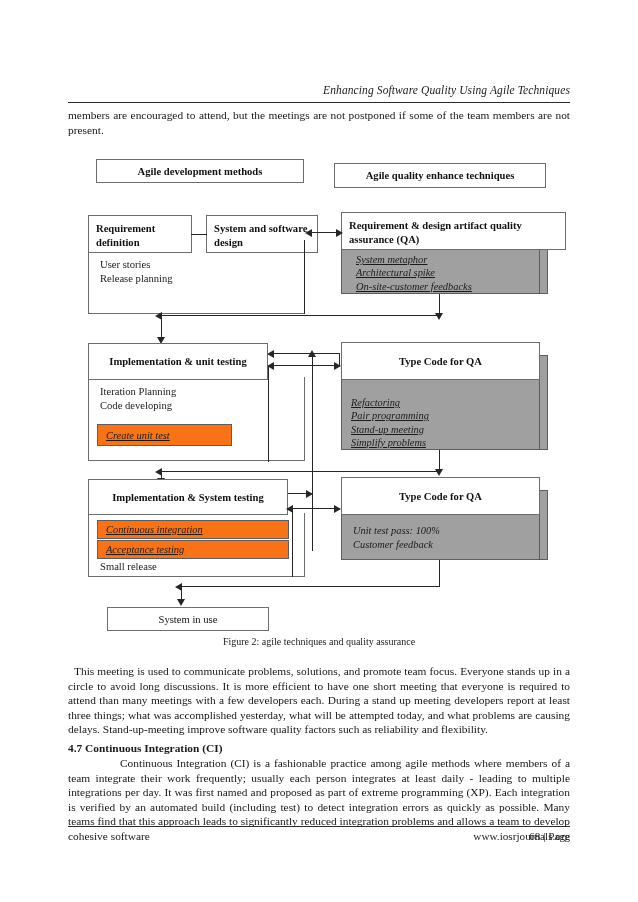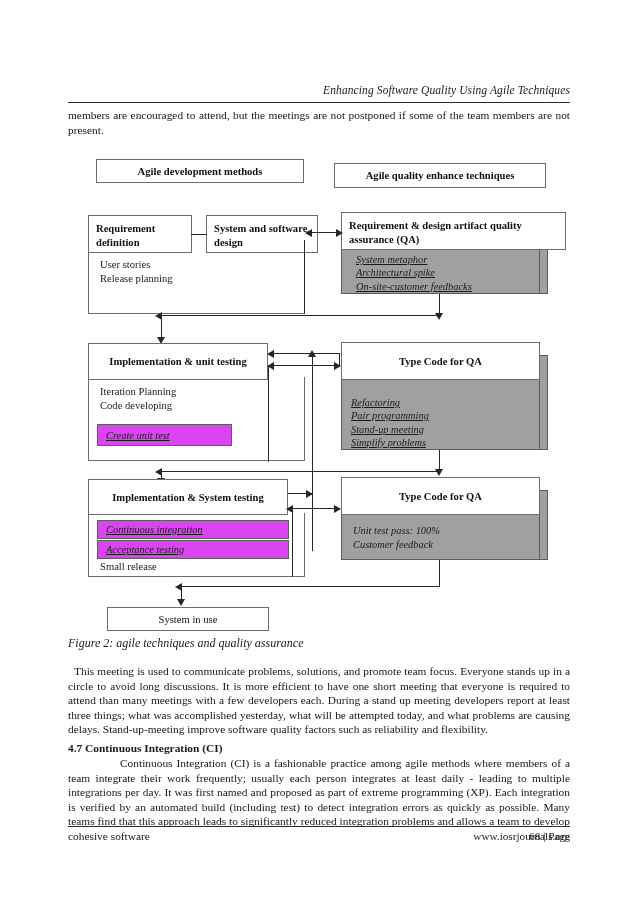--- a/index.html
+++ b/index.html
@@ -50,23 +50,22 @@
     text-align: justify;
     color: #161616;
   }
   .para.intro { left: 68px; top: 108px; width: 502px; }
 
   .caption {
     position: absolute;
     left: 68px;
     top: 636px;
     width: 502px;
-    text-align: left;
-    font-size: 12px;
-    font-style: italic;
+    text-align: center;
+    font-size: 10px;
   }
 
   .para.mid { left: 68px; top: 664px; width: 502px; text-indent: 6px; }
 
   .sechead {
     position: absolute;
     left: 68px;
     top: 742px;
     font-size: 11.4px;
     font-weight: bold;
@@ -132,21 +131,21 @@
     box-sizing: border-box;
   }
   .gray-panel {
     position: absolute;
     background: #a0a0a0;
     border: 1.2px solid #5d5d5d;
     box-sizing: border-box;
   }
   .gray-strip {
     position: absolute;
-    background: #d946ef;
+    background: #f97316;
     border: 1.2px solid #5d5d5d;
     box-sizing: border-box;
     display: flex;
     align-items: center;
     padding-left: 8px;
     font-style: italic;
     text-decoration: underline;
     font-size: 10.4px;
   }
   .list-text {

